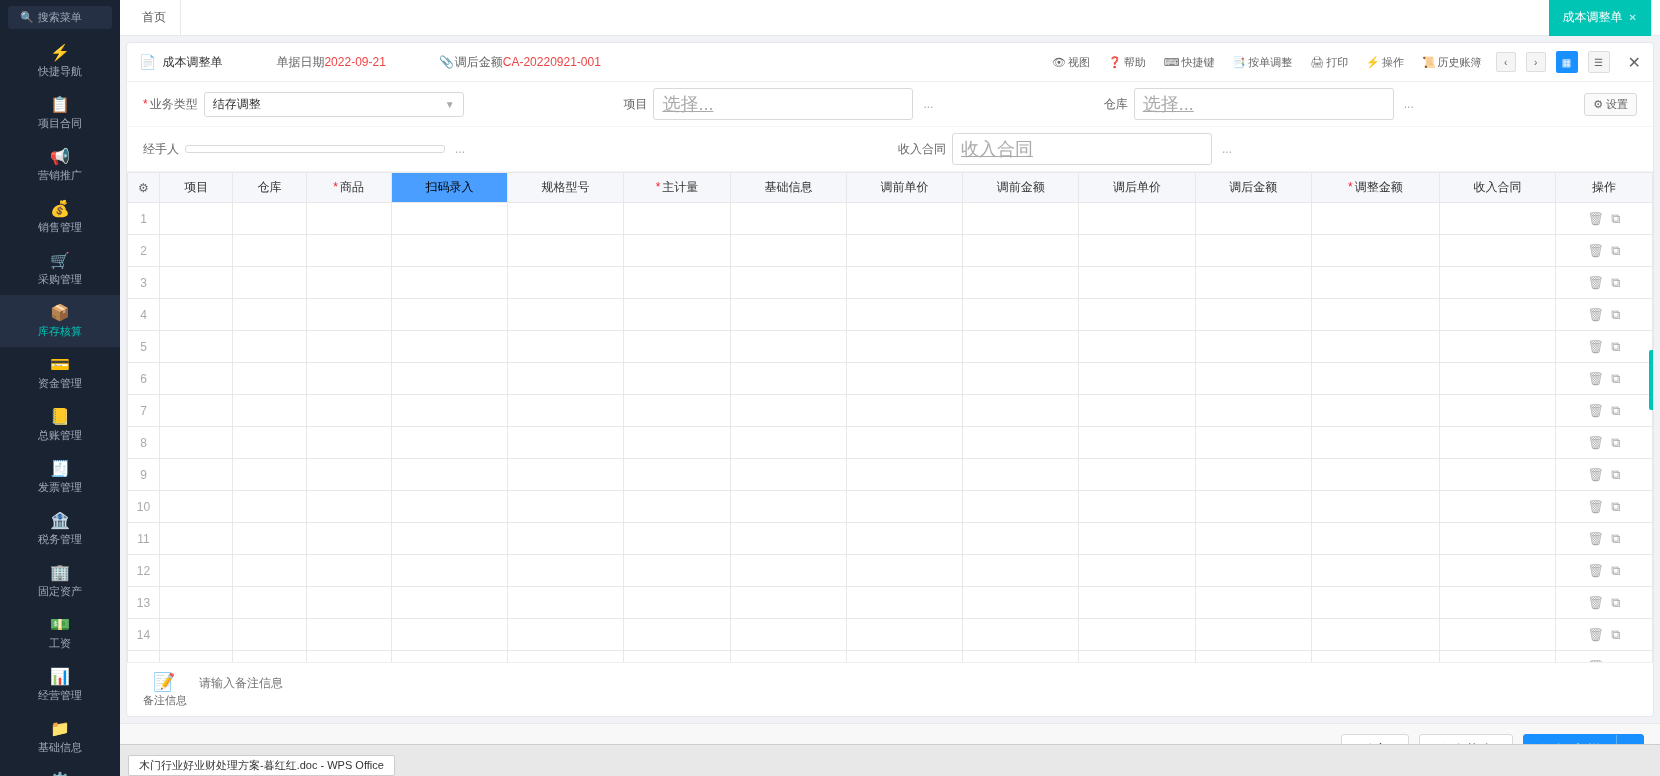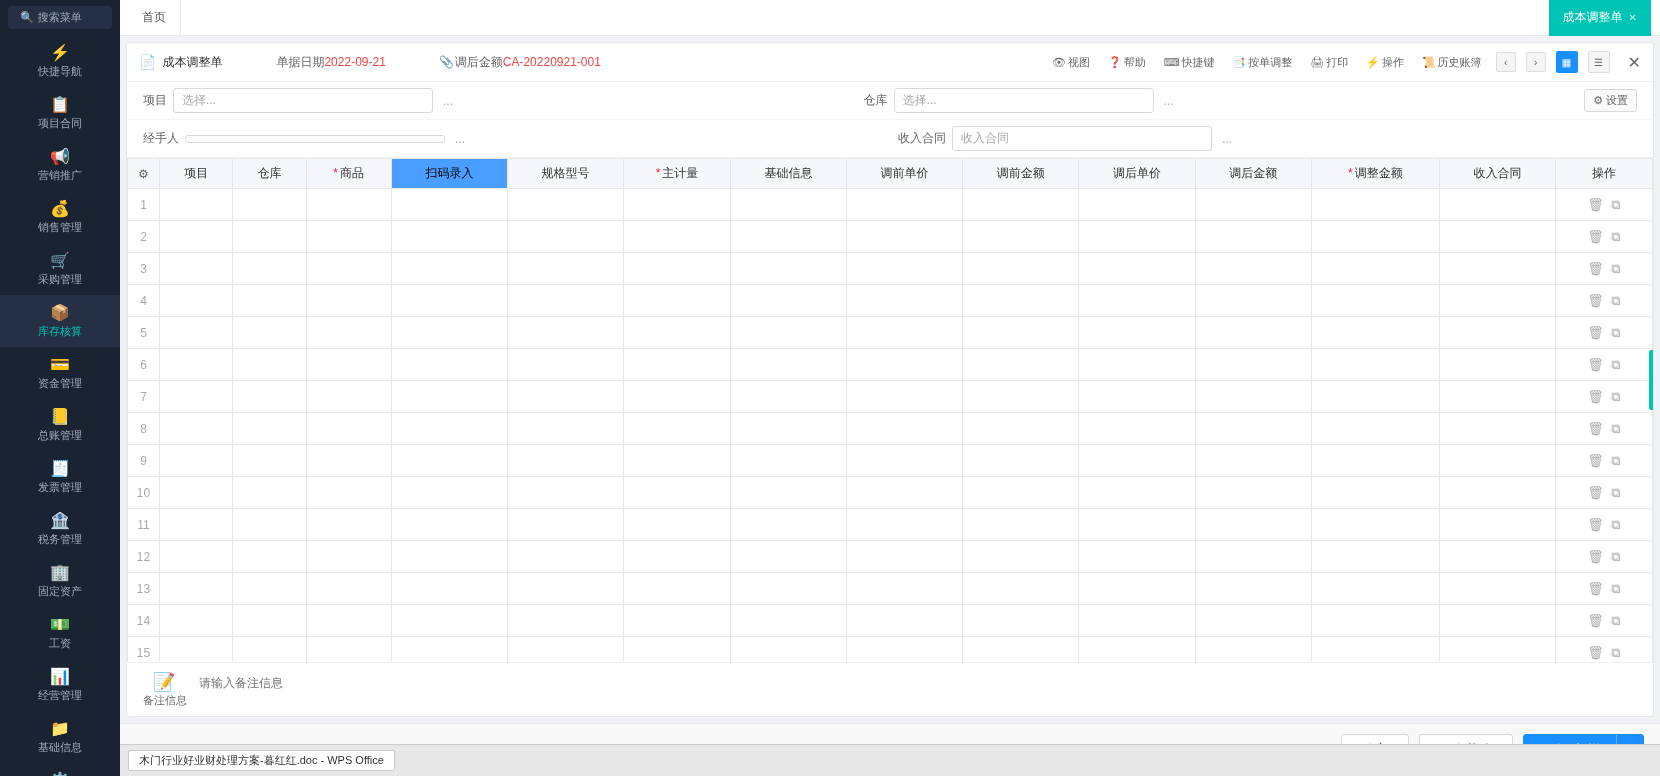--- a/index.html
+++ b/index.html
@@ -198,22 +198,23 @@
       background: #fff;
       color: #333;
     }
     .form-select .arrow { color: #aaa; font-size: 10px; }
     .form-input {
       flex: 1;
       max-width: 260px;
       border: 1px solid #d9d9d9;
       border-radius: 3px;
       padding: 3px 8px;
-      font-size: 12px;
+      font-size: 18px;
       color: #aaa;
+      text-decoration: underline;
     }
     .ellipsis-btn {
       color: #aaa;
       font-size: 12px;
       cursor: pointer;
       padding: 0 4px;
     }
     .settings-btn {
       display: flex;
       align-items: center;
@@ -369,21 +370,21 @@
     
     .taskbar {
       position: fixed;
       bottom: 0;
       left: 120px;
       right: 0;
       height: 32px;
       background: #e8e8e8;
       border-top: 1px solid #ccc;
       display: flex;
-      align-items: center;
+      align-items: flex-end;
       padding: 0 8px;
       gap: 4px;
       font-size: 11px;
       color: #333;
     }
     .taskbar-item {
       background: #fff;
       border: 1px solid #ccc;
       border-radius: 2px;
       padding: 2px 10px;
@@ -523,20 +524,27 @@
         <div class="toolbar-nav-btn">‹</div>
         <div class="toolbar-nav-btn">›</div>
         <div class="toolbar-view-btn">▦</div>
         <div class="toolbar-view-btn2">☰</div>
         <span class="close-window">✕</span>
       </div>
     </div>
 
     <div class="form-row">
       <div class="form-field">
+        <label class="required">业务类型</label>
+        <div class="form-select">
+          <span>结存调整</span>
+          <span class="arrow">▼</span>
+        </div>
+      </div>
+      <div class="form-field">
         <label>项目</label>
         <div class="form-input" style="color:#aaa;">选择...</div>
         <span class="ellipsis-btn">...</span>
       </div>
       <div class="form-field">
         <label>仓库</label>
         <div class="form-input" style="color:#aaa;">选择...</div>
         <span class="ellipsis-btn">...</span>
       </div>
       <div class="settings-btn">

